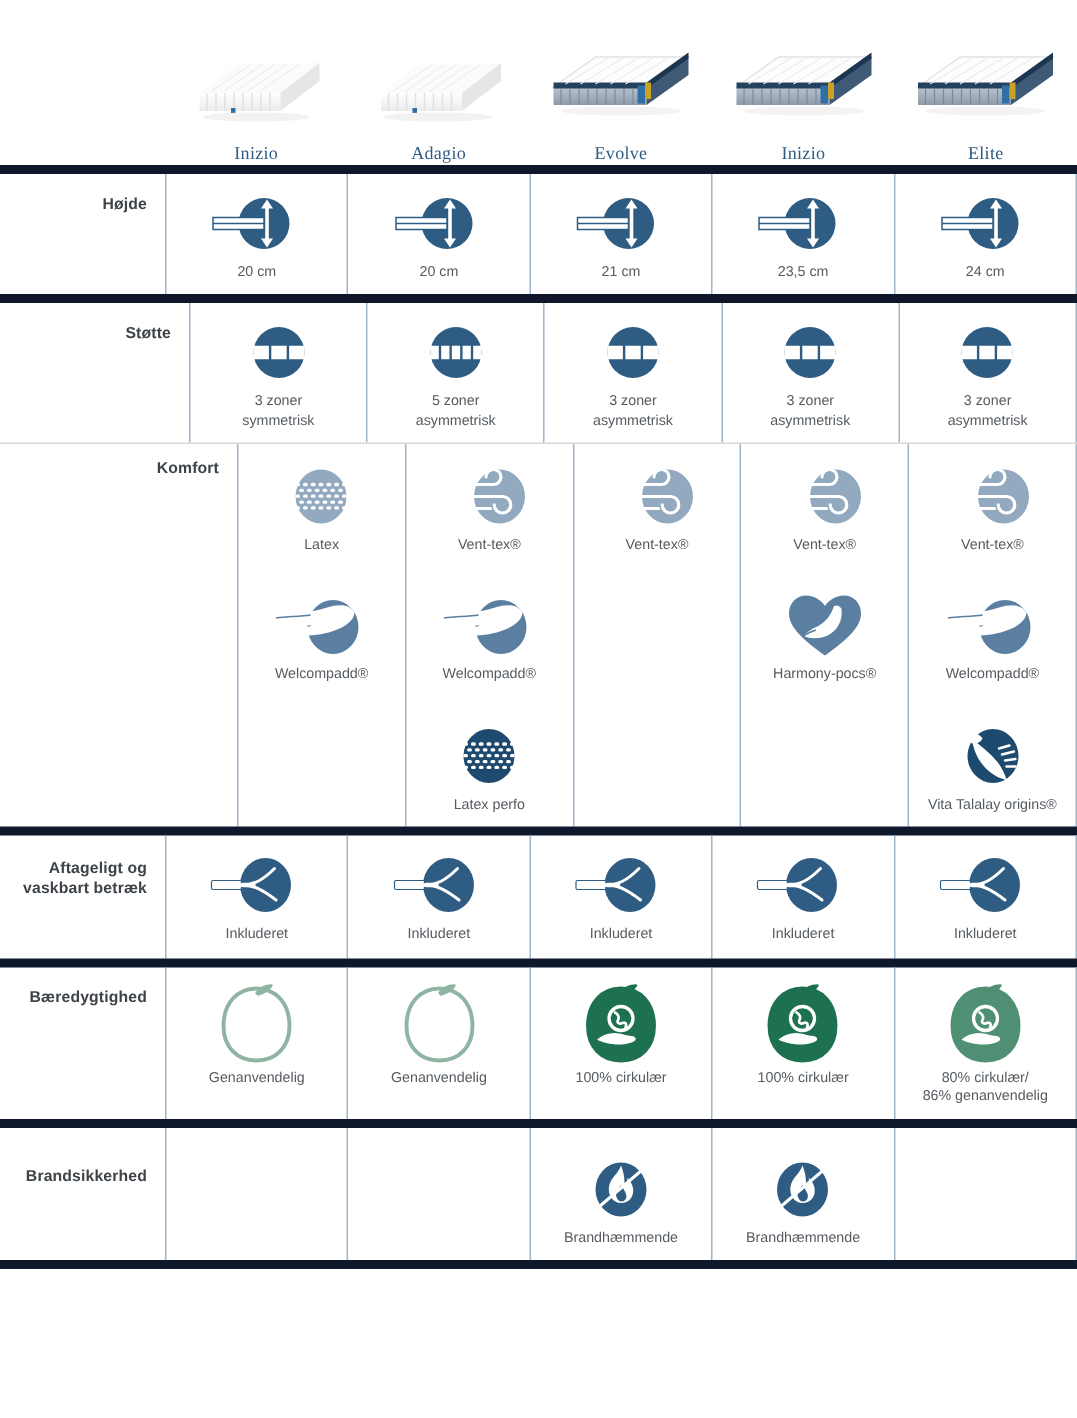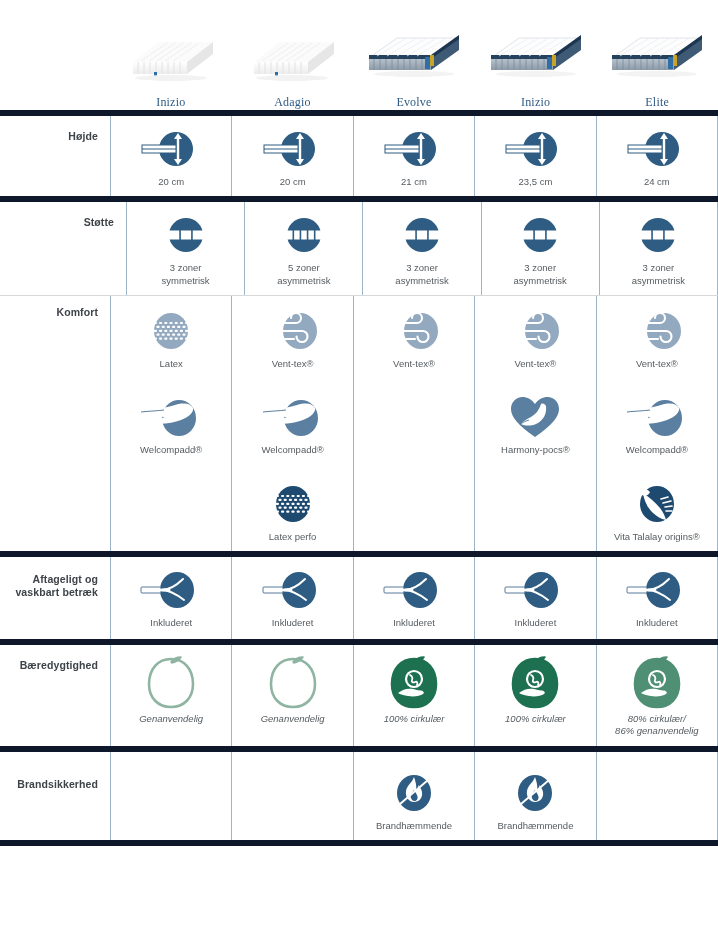--- a/index.html
+++ b/index.html
@@ -126,27 +126,27 @@
     justify-content: center;
   }
   .icon-wrap.wide { width: 72px; }
   .icon-wrap.tall { height: 52px; }
 
   .empty-cell { }
 
   
   .r-hojde   { min-height: 78px; }
   .r-stotte  { min-height: 92px; padding-left: 16px; }
-  .r-komfort { min-height: 218px; }
+  .r-komfort { min-height: 218px; padding-left: 48px; }
   .r-betraek { min-height: 82px; }
   .r-baered  { min-height: 88px; }
   .r-brand   { min-height: 88px; }
 
   .r-komfort .cell { justify-content: flex-start; padding-top: 12px; gap: 16px; }
-  .r-baered .cell  { padding-top: 12px; font-style: italic; }
+  .r-baered .cell  { padding-top: 12px; }
   .r-brand .cell   { padding-top: 18px; }
 
   .label-komfort { padding-top: 10px; }
   .label-betraek { padding-top: 16px; }
   .label-brand   { padding-top: 26px; }
 
   svg { display: block; overflow: visible; }
 </style>
 </head>
 <body>

